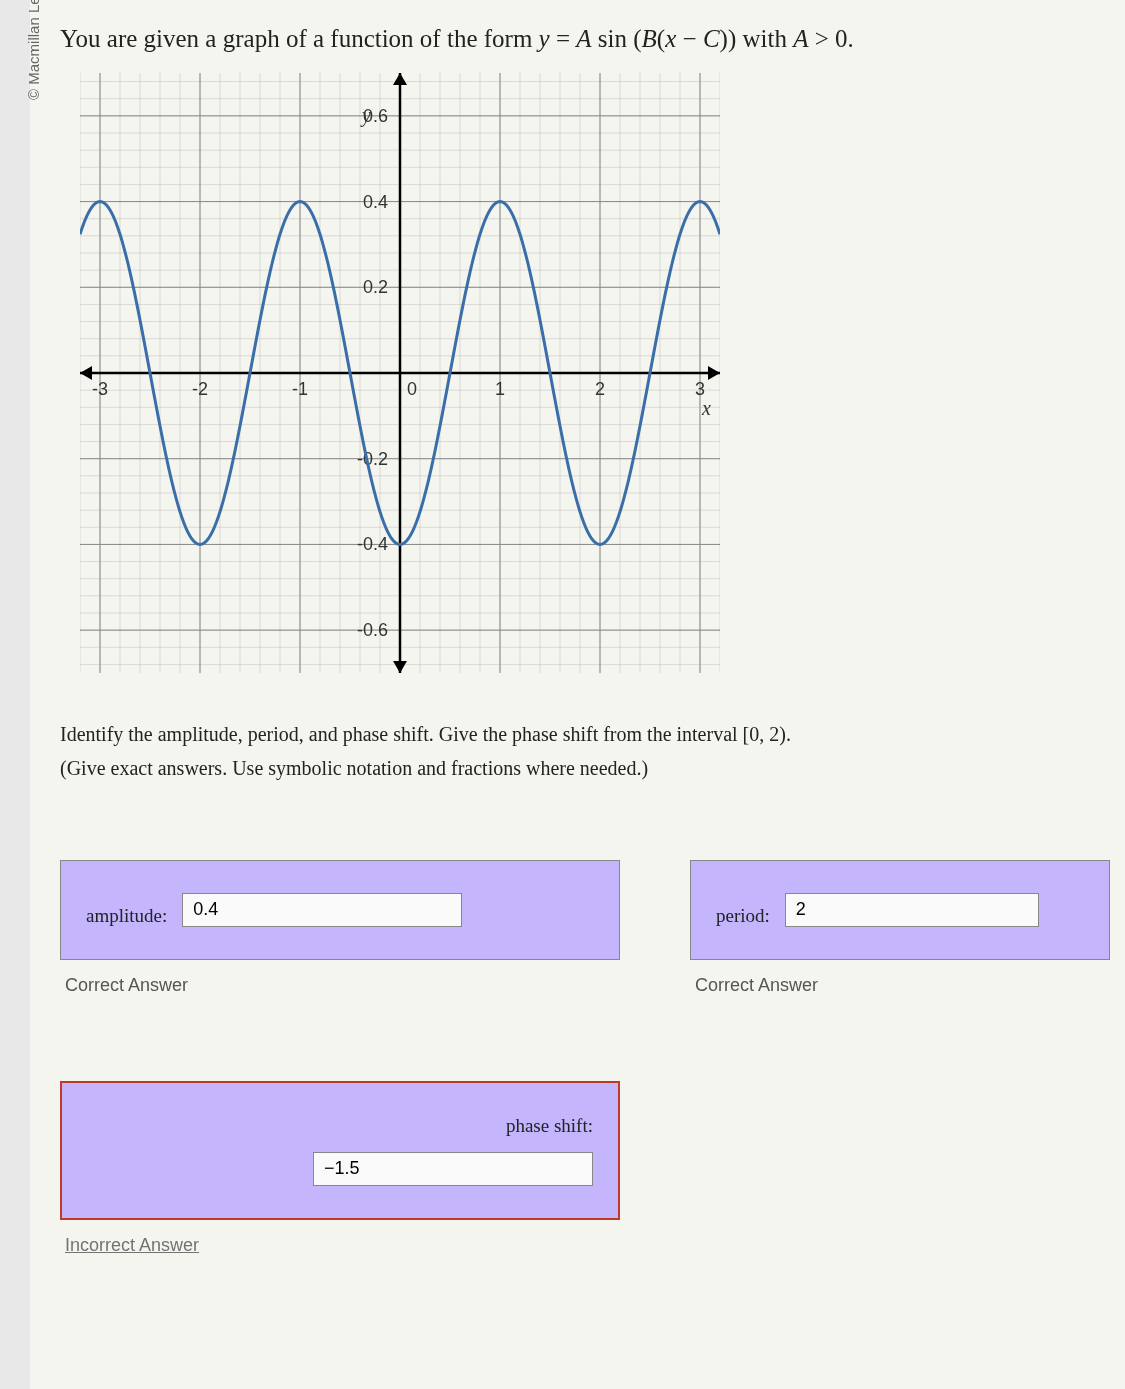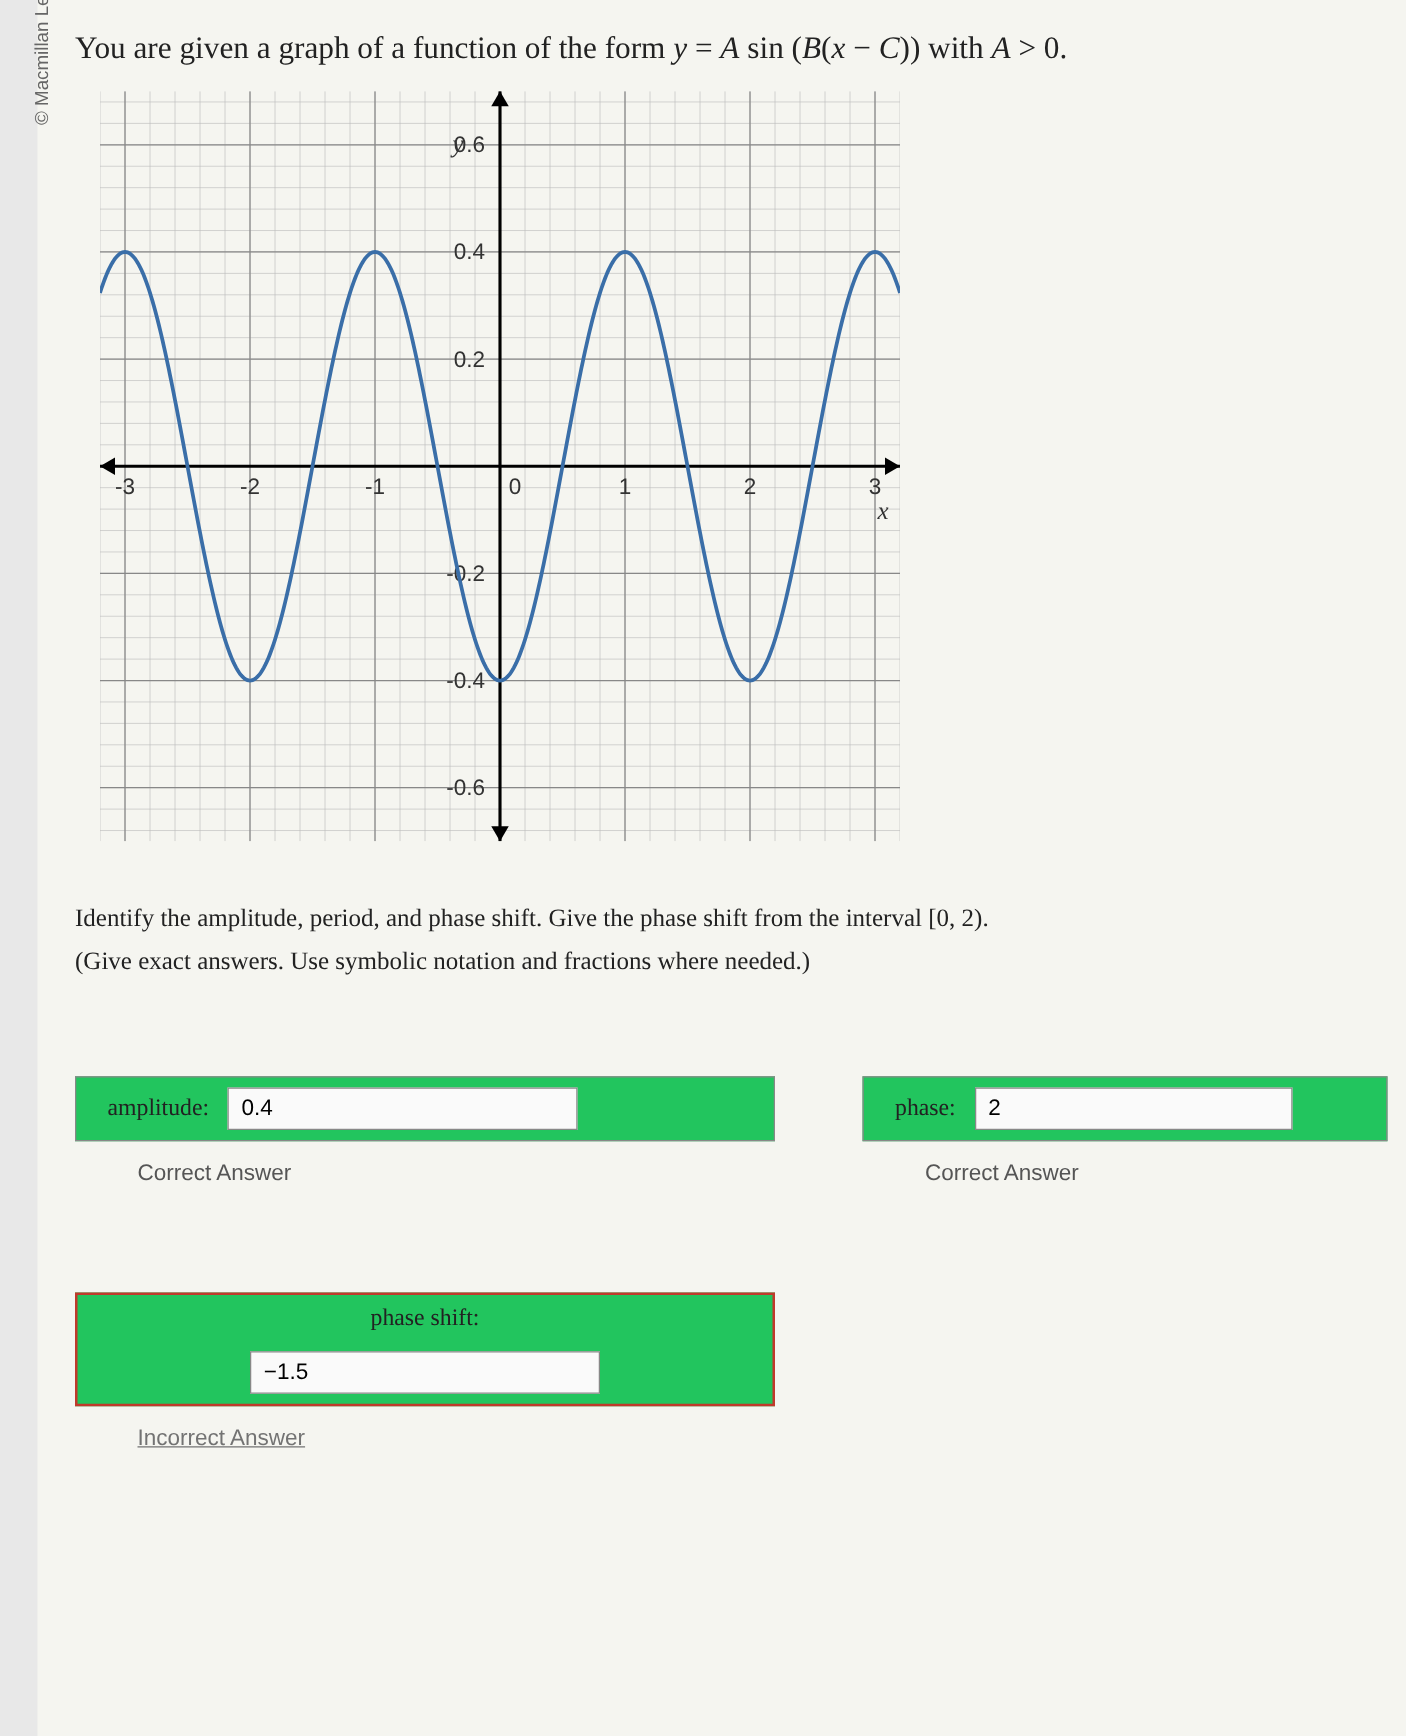--- a/index.html
+++ b/index.html
@@ -40,25 +40,25 @@
       margin: 10px 0 40px 20px;
     }
     .instructions {
       font-size: 20px;
       color: #222;
       margin: 40px 0 60px 0;
       line-height: 1.7;
     }
     .answer-box {
       border: 1px solid #aaa;
-      padding: 8px 25px;
+      padding: 32px 25px;
       margin: 15px 0;
-      background: #22c55e;
+      background: #c4b5fd;
       display: flex;
-      align-items: center;
+      align-items: flex-end;
       gap: 15px;
     }
     .answer-box.correct { border-color: #888; }
     .answer-box.incorrect { border: 2px solid #c0392b; flex-direction: column; }
     .answer-label {
       font-size: 19px;
       color: #222;
     }
     .answer-input {
       border: 1px solid #888;
@@ -68,21 +68,20 @@
       font-family: Arial, sans-serif;
       height: 34px;
       min-width: 280px;
     }
     .feedback {
       font-family: Arial, sans-serif;
       font-size: 18px;
       color: #555;
       margin-bottom: 40px;
       padding-left: 5px;
-      margin-left: 45px;
     }
     .feedback.incorrect { color: #737373; text-decoration: underline; }
     .answers-row {
       display: flex;
       gap: 70px;
       align-items: flex-start;
     }
     .answers-col { flex: 0 0 auto; }
     .period-input { min-width: 120px; }
   </style>
@@ -222,19 +221,19 @@
 
       <div class="answer-box incorrect">
         <span class="answer-label">phase shift:</span>
         <input class="answer-input" type="text" value="−1.5" style="">
       </div>
       <div class="feedback incorrect">Incorrect Answer</div>
     </div>
 
     <div class="answers-col" style="width:420px;">
       <div class="answer-box correct">
-        <span class="answer-label">phase:</span>
+        <span class="answer-label">period:</span>
         <input class="answer-input period-input" type="text" value="2" style="">
       </div>
       <div class="feedback">Correct Answer</div>
     </div>
   </div>
 </div>
 
 </body></html>

